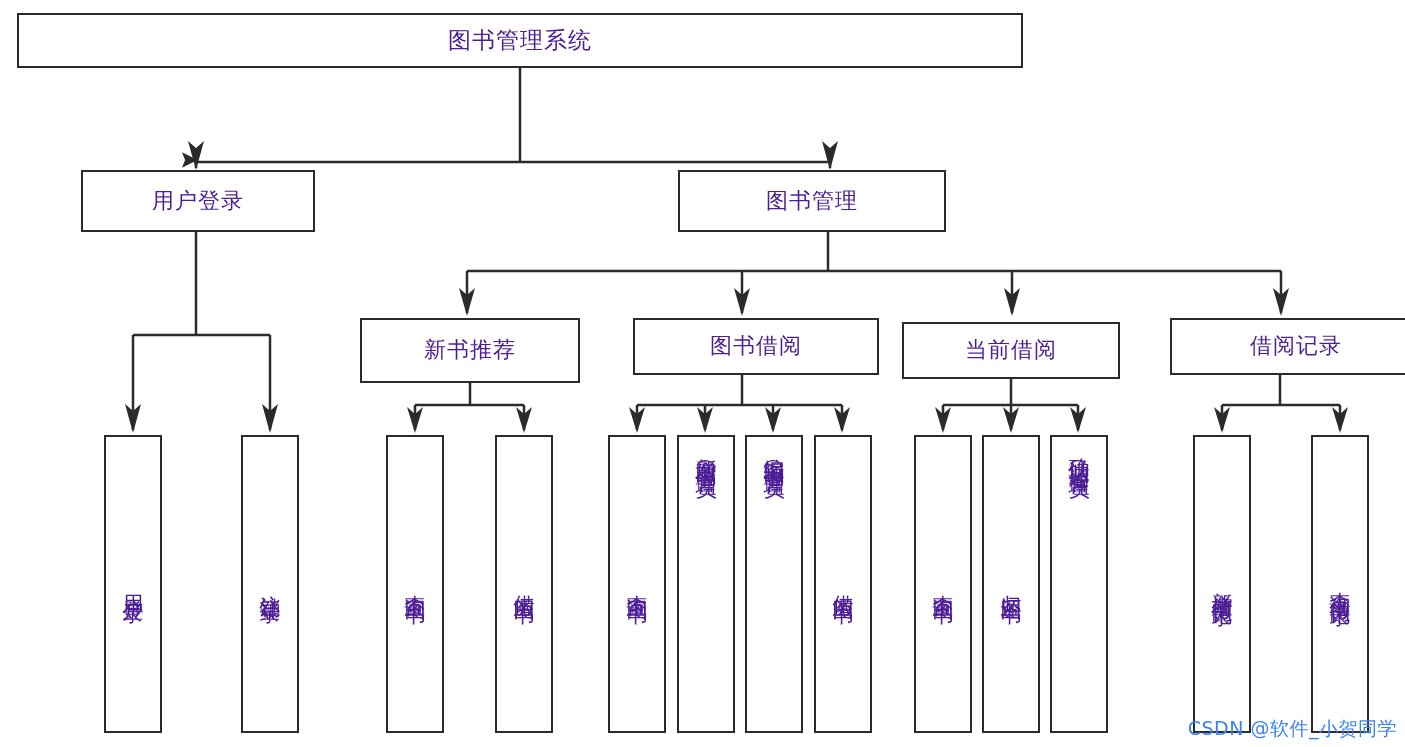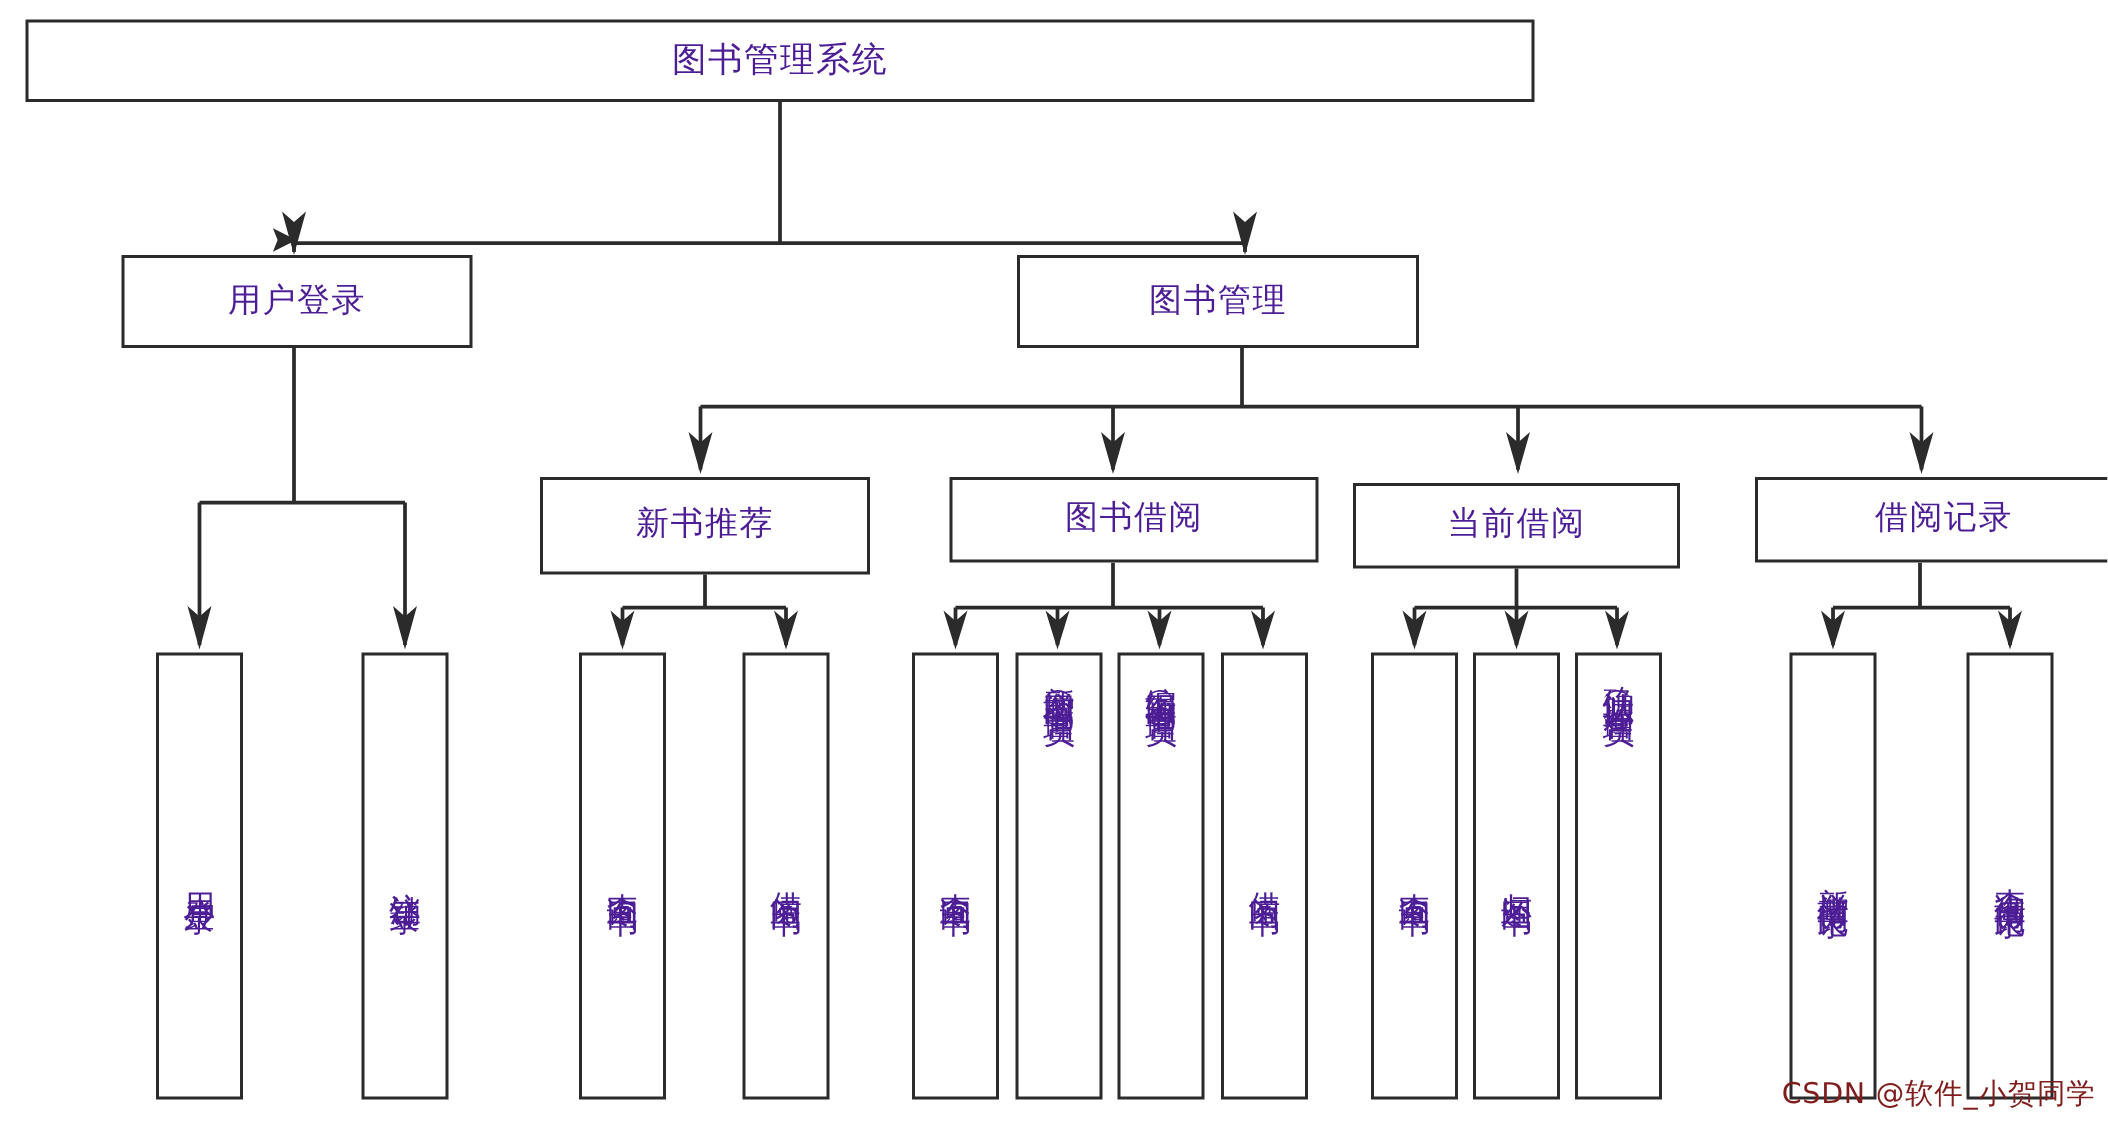--- a/index.html
+++ b/index.html
@@ -54,21 +54,21 @@
     justify-content: flex-start;
   }
   #root-node {
     font-size: 23px;
   }
   #watermark {
     position: absolute;
     right: 8px;
     bottom: 5px;
     font-size: 19px;
-    color: #7f1d1d;
+    color: #3b82f6;
     letter-spacing: 0.5px;
     white-space: nowrap;
     font-family: "DejaVu Sans", "Liberation Sans", sans-serif;
   }
 </style>
 </head>
 <body>
 
 <div id="stage">
 

